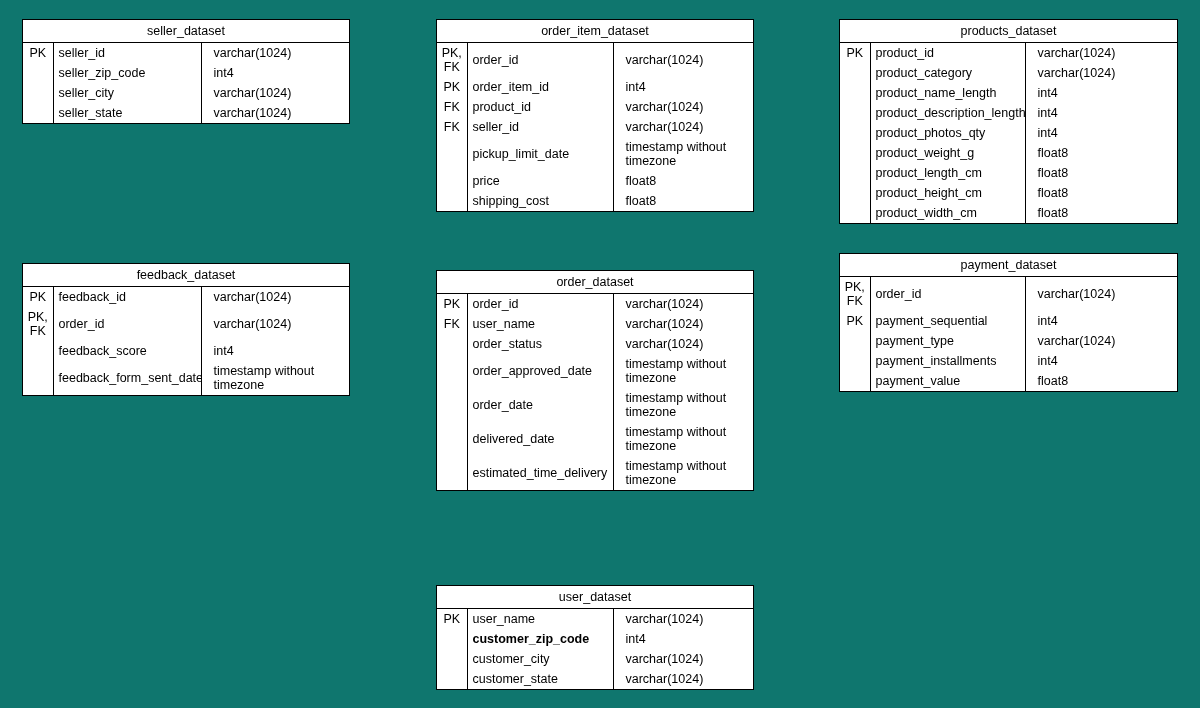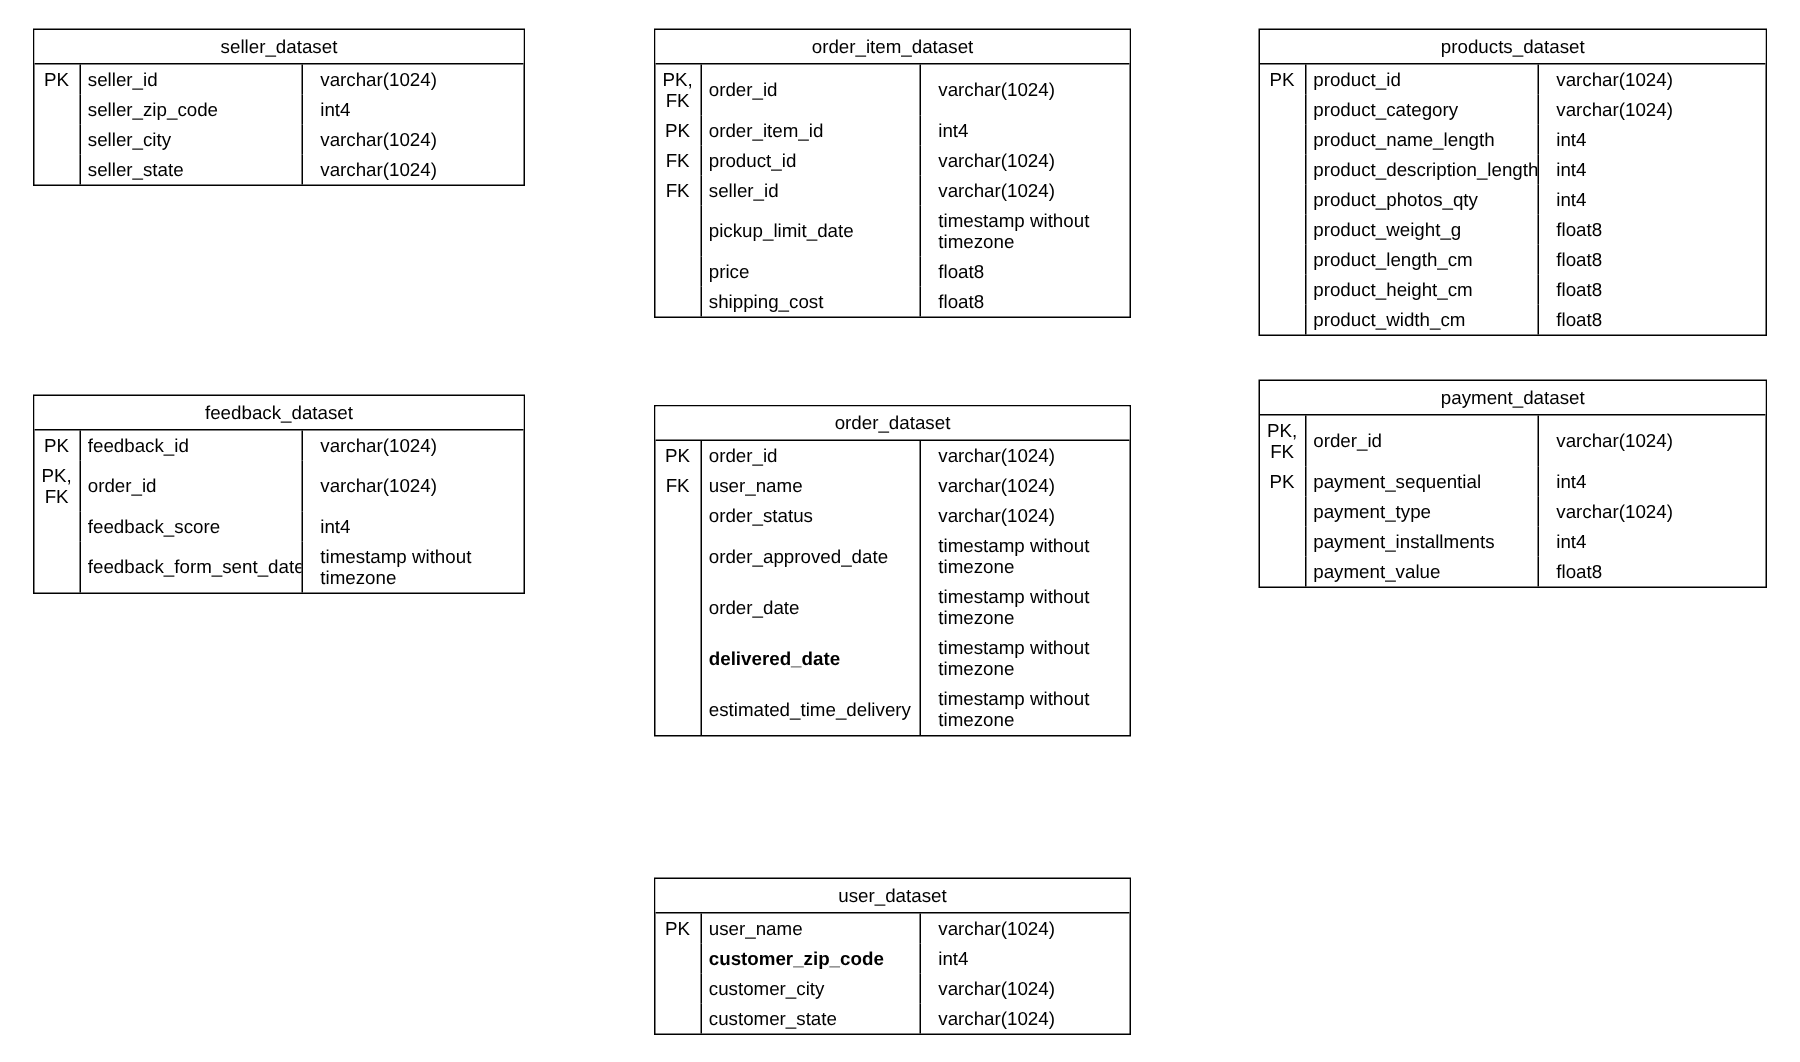--- a/index.html
+++ b/index.html
@@ -15,21 +15,21 @@
     font-family: "Liberation Sans", sans-serif;
     -webkit-font-smoothing: antialiased;
   }
 
   #canvas {
     position: absolute;
     left: 0;
     top: 0;
     width: 1200px;
     height: 708px;
-    background: #ffffff;
+    background: #0f766e;
   }
 
   .entity {
     position: absolute;
     background: #ffffff;
     border: 1.5px solid #000000;
     box-sizing: border-box;
     color: #000000;
   }
 
@@ -262,21 +262,21 @@
 timezone</div>
         </div>
         <div class="attr-row">
           <div class="attr-key" style="width: 30px;"></div>
           <div class="attr-name" style="width: 146px;">order_date</div>
           <div class="attr-type">timestamp without
 timezone</div>
         </div>
         <div class="attr-row">
           <div class="attr-key" style="width: 30px;"></div>
-          <div class="attr-name" style="width: 146px; font-weight: bold;">delivered_date</div>
+          <div class="attr-name" style="width: 146px;">delivered_date</div>
           <div class="attr-type">timestamp without
 timezone</div>
         </div>
         <div class="attr-row">
           <div class="attr-key" style="width: 30px;"></div>
           <div class="attr-name" style="width: 146px;">estimated_time_delivery</div>
           <div class="attr-type">timestamp without
 timezone</div>
         </div>
       </div>

